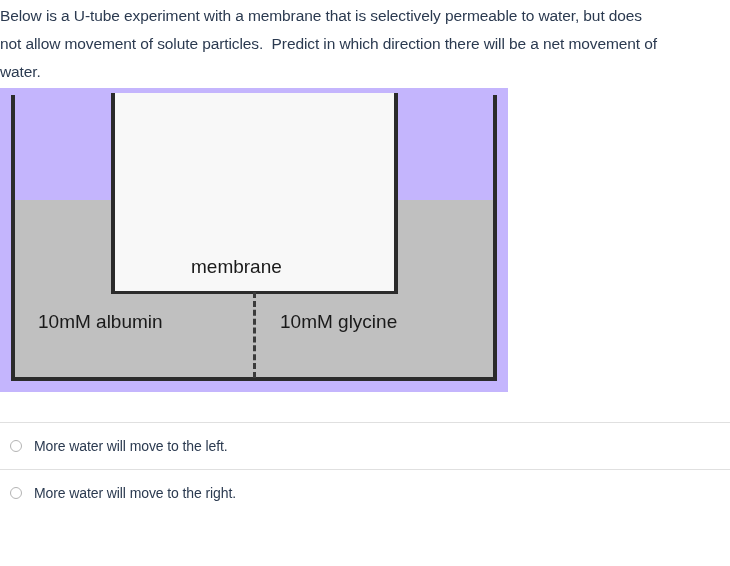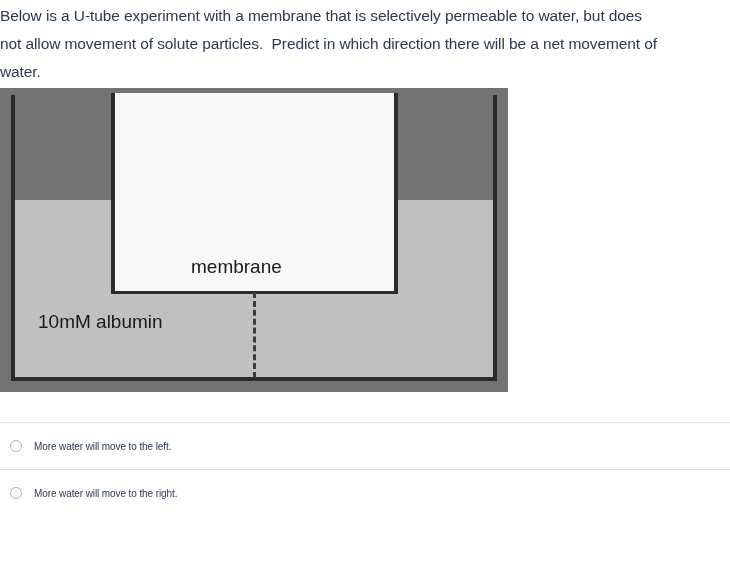--- a/index.html
+++ b/index.html
@@ -29,21 +29,21 @@
     white-space: pre-wrap;
   }
 
   
   #utube-figure {
     position: absolute;
     left: 0px;
     top: 88px;
     width: 508px;
     height: 304px;
-    background: #737373;
+    background: #c4b5fd;
   }
 
   
   .vessel-outline {
     position: absolute;
     left: 11px;
     top: 95px;
     width: 486px;
     height: 286px;
     border-left: 4px solid #2b2b2b;
@@ -118,21 +118,21 @@
     height: 12px;
     border: 1px solid #b4b4b4;
     border-radius: 50%;
     background: #ffffff;
     margin-left: 10px;
     margin-right: 12px;
     flex: 0 0 auto;
     box-sizing: border-box;
   }
   .choice-label {
-    font-size: 10px;
+    font-size: 14px;
     color: #2b3a50;
     letter-spacing: -0.1px;
     white-space: nowrap;
   }
 </style>
 </head>
 <body>
 
 <div id="question-prompt">Below is a U-tube experiment with a membrane that is selectively permeable to water, but does not allow movement of solute particles.  Predict in which direction there will be a net movement of water.</div>
 
@@ -142,20 +142,21 @@
   <div class="liquid-fill" style="left:15px; top:112px; width:478px; height:177px;"></div>
 
   <div class="inner-tube" style="left:111px; top:5px; width:287px; height:201px;"></div>
 
   <div class="membrane-line" style="left:253px; top:204px; height:86px;"></div>
 
   <div class="fig-label" id="membrane-label" style="left:191px; top:168px;">membrane</div>
 
   <div class="fig-label" id="left-solution-label" style="left:38px; top:223px;">10mM albumin</div>
 
+  <div class="fig-label" id="right-solution-label" style="left:280px; top:223px;">10mM glycine</div>
 </div>
 
 <div id="answer-choices">
 
   <div class="choice-row">
     <span class="radio-circle"></span>
     <span class="choice-label">More water will move to the left.</span>
   </div>
 
   <div class="choice-row">

